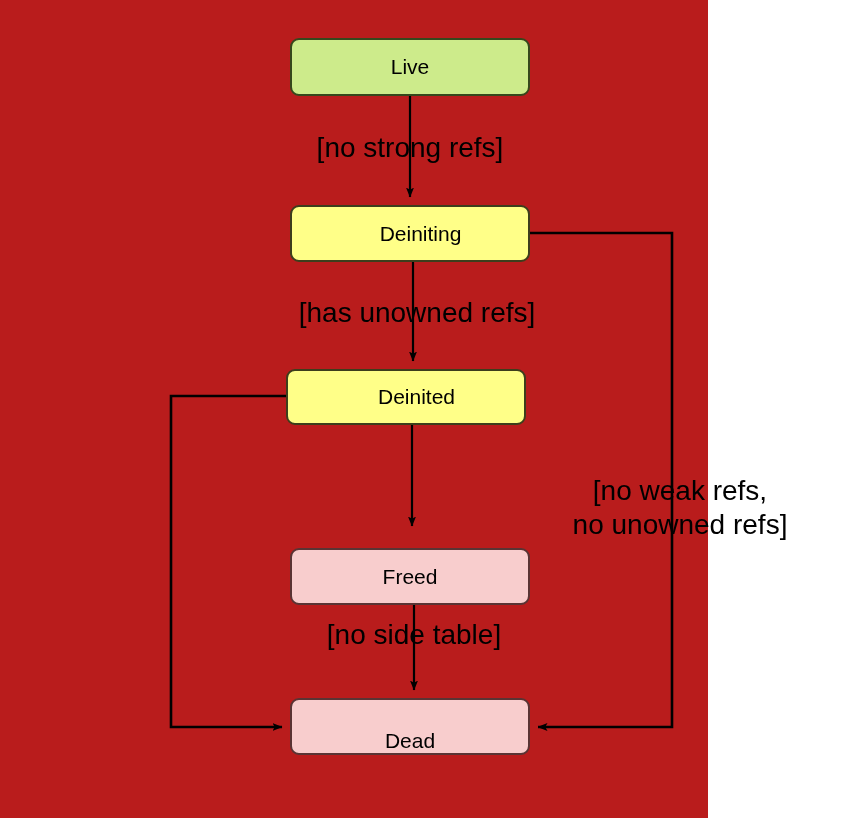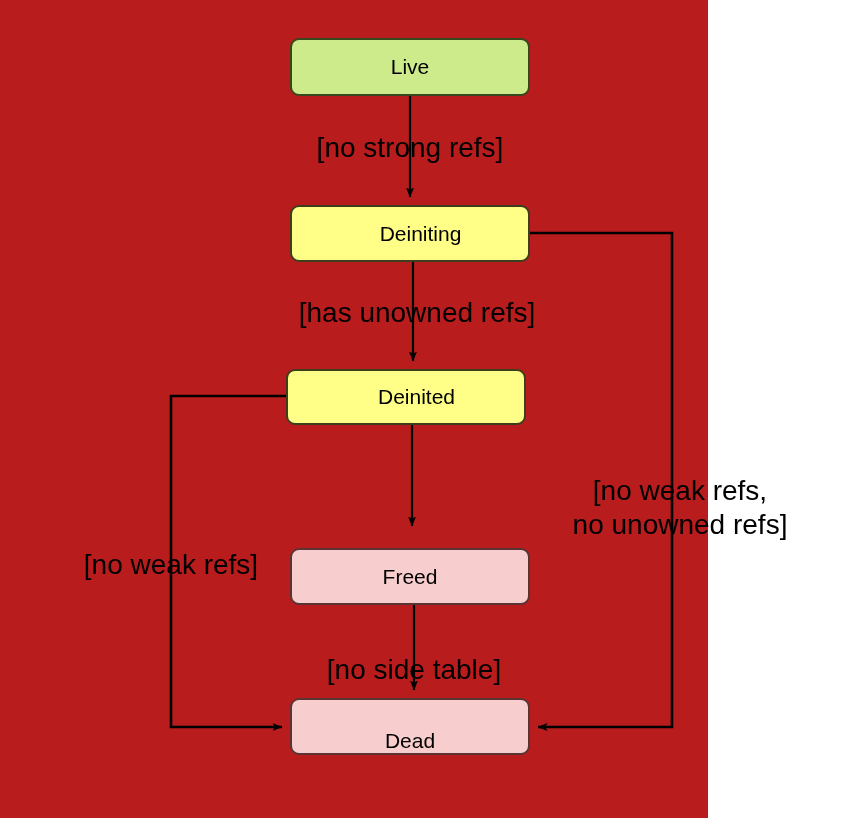--- a/index.html
+++ b/index.html
@@ -121,20 +121,19 @@
 
   <div class="node node-pink" style="left:290px; top:698px; width:240px; height:57px;align-items:flex-end;">
     <span>Dead</span>
   </div>
 
   <div class="edge-label" style="left:410px; top:148px; transform:translate(-50%,-50%);">[no strong refs]</div>
 
   <div class="edge-label" style="left:417px; top:313px; transform:translate(-50%,-50%);">[has unowned refs]</div>
 
 
-  <div class="edge-label" style="left:414px; top:670px; transform:translate(-50%,-50%);">[no side table]</div>
+  <div class="edge-label" style="left:414px; top:635px; transform:translate(-50%,-50%);">[no side table]</div>
 
-  <div class="edge-label" style="left:171px; top:565px; transform:translate(-50%,-50%);">[no weak refs]</div>
 
   <div class="edge-label" style="left:680px; top:472px; transform:translate(-50%,-50%);margin-top:36px;">[no weak refs,
 no unowned refs]</div>
 
 </div>
 
 </body></html>

